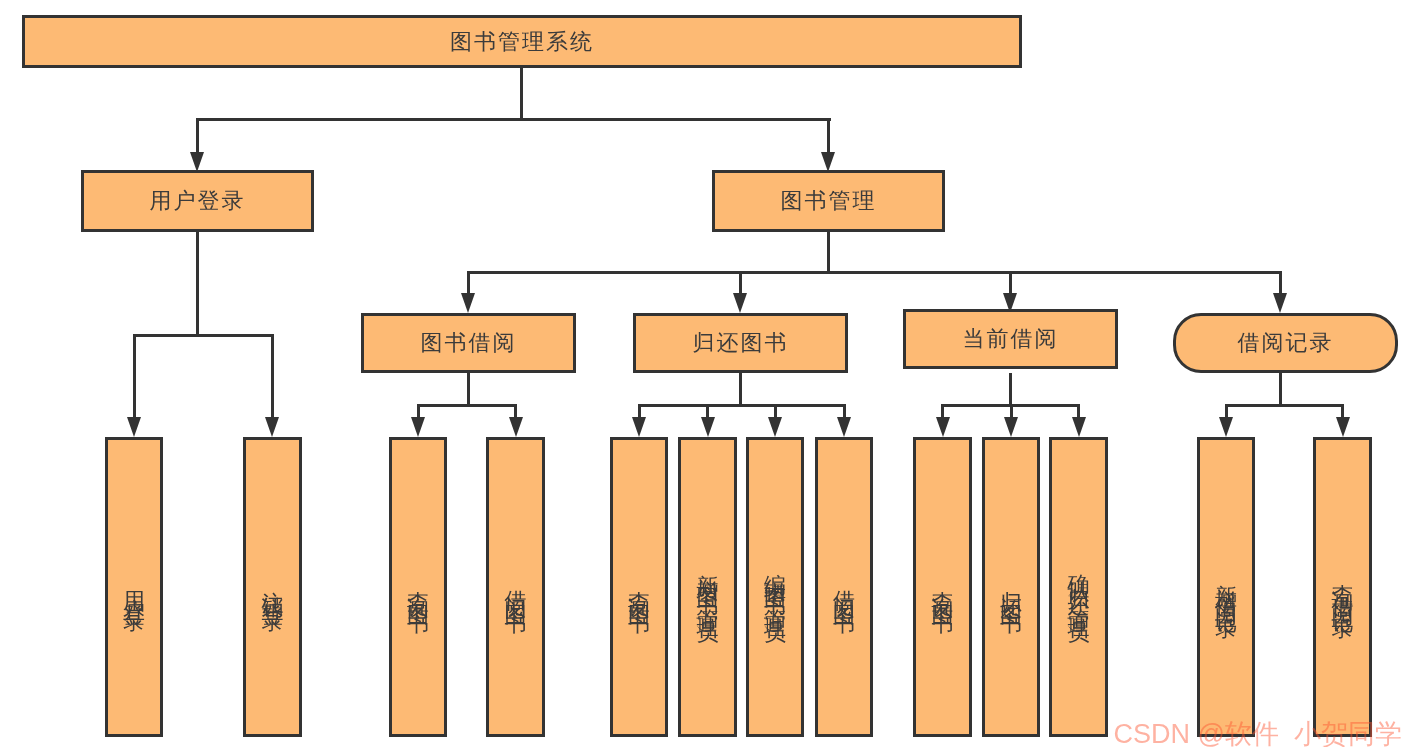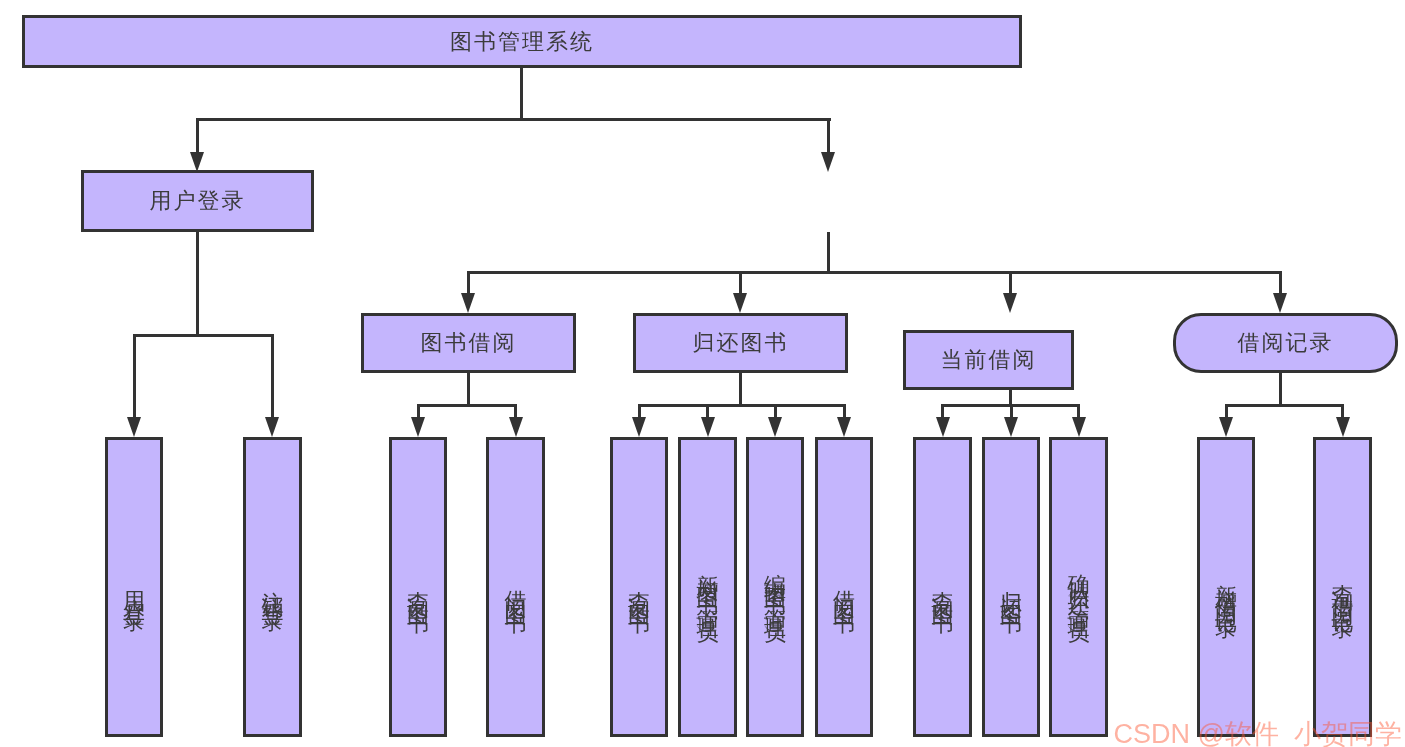--- a/index.html
+++ b/index.html
@@ -1,21 +1,21 @@
 <!DOCTYPE html>
 <html><head>
 <meta charset="utf-8">
 <style>
   html,body{margin:0;padding:0;background:#ffffff;}
   #canvas{
     position:relative;width:1405px;height:747px;background:#ffffff;overflow:hidden;
     font-family:"Liberation Sans","DejaVu Sans",sans-serif;color:#3b3b3b;
   }
   .box{
-    position:absolute;box-sizing:border-box;border:3px solid #333333;background:#c4b5fd;
+    position:absolute;box-sizing:border-box;border:3px solid #333333;background:#fdba74;
     display:flex;align-items:center;justify-content:center;
     font-size:22px;letter-spacing:2px;color:#3b3b3b;z-index:2;
   }
   .vbox{letter-spacing:0;}
   .vbox .vtext{
     writing-mode:vertical-rl;text-orientation:mixed;
     letter-spacing:7px;font-size:22px;line-height:1;
   }
   .hline{position:absolute;height:3px;background:#333333;z-index:1;}
   .vline{position:absolute;width:3px;background:#333333;z-index:1;}
@@ -42,20 +42,23 @@
   <div class="vline" style="left:520px;top:68px;height:52px;"></div>
   <div class="hline" style="left:196px;top:118px;width:635px;"></div>
   <div class="vline" style="left:196px;top:118px;height:34px;"></div>
   <div class="ahead" style="left:190px;top:152px;"></div>
   <div class="vline" style="left:827px;top:118px;height:34px;"></div>
   <div class="ahead" style="left:821px;top:152px;"></div>
 
   <div class="box" style="left:81px;top:170px;width:233px;height:62px;">
     <span>用户登录</span>
   </div>
+  <div class="box" style="left:712px;top:170px;width:233px;height:62px;">
+    <span>图书管理</span>
+  </div>
 
   <div class="vline" style="left:196px;top:232px;height:105px;"></div>
   <div class="hline" style="left:133px;top:334px;width:141px;"></div>
   <div class="vline" style="left:133px;top:334px;height:83px;"></div>
   <div class="ahead" style="left:127px;top:417px;"></div>
   <div class="vline" style="left:271px;top:334px;height:83px;"></div>
   <div class="ahead" style="left:265px;top:417px;"></div>
 
   <div class="vline" style="left:827px;top:232px;height:42px;"></div>
   <div class="hline" style="left:467px;top:271px;width:814px;"></div>
@@ -67,21 +70,21 @@
   <div class="ahead" style="left:1003px;top:293px;"></div>
   <div class="vline" style="left:1279px;top:271px;height:24px;"></div>
   <div class="ahead" style="left:1273px;top:293px;"></div>
 
   <div class="box" style="left:361px;top:313px;width:215px;height:60px;">
     <span>图书借阅</span>
   </div>
   <div class="box" style="left:633px;top:313px;width:215px;height:60px;">
     <span>归还图书</span>
   </div>
-  <div class="box" style="left:903px;top:330px;width:171px;height:60px;">
+  <div class="box" style="left:903px;top:309px;width:215px;height:60px;">
     <span>当前借阅</span>
   </div>
   <div class="box" style="left:1173px;top:313px;width:225px;height:60px;border-radius:28px;">
     <span>借阅记录</span>
   </div>
 
   <div class="vline" style="left:467px;top:373px;height:34px;"></div>
   <div class="hline" style="left:418px;top:404px;width:99px;"></div>
   <div class="vline" style="left:417px;top:404px;height:15px;"></div>
   <div class="ahead" style="left:411px;top:417px;"></div>

